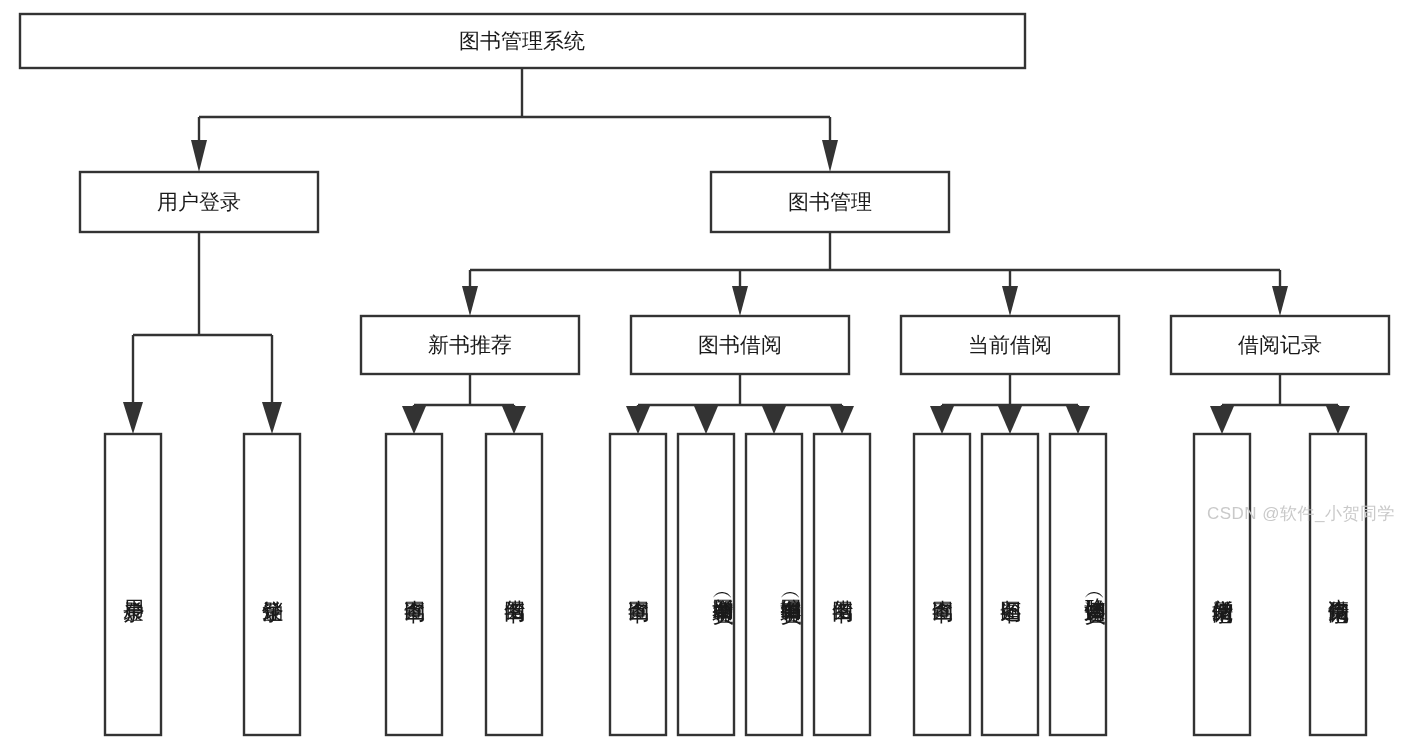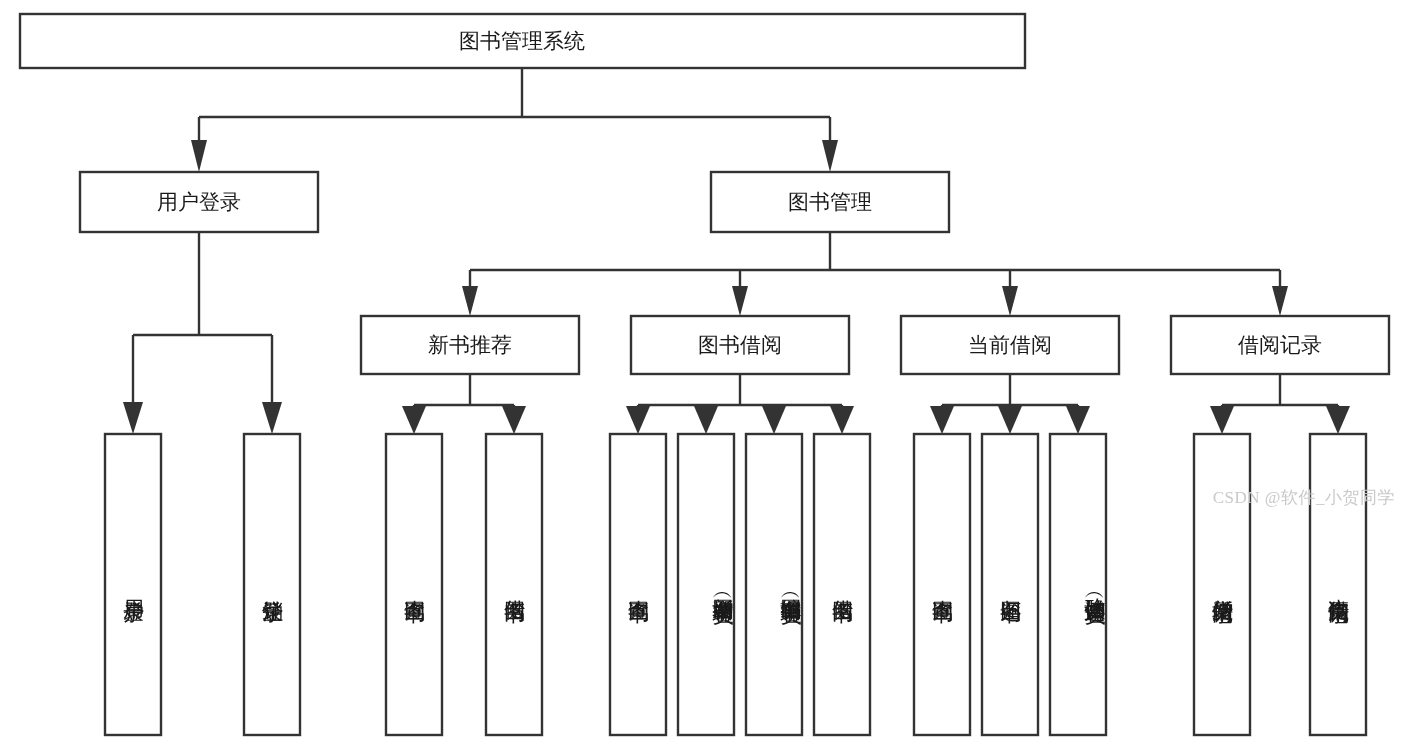--- a/index.html
+++ b/index.html
@@ -59,22 +59,22 @@
     display: flex;
     align-items: center;
     justify-content: center;
     text-align: center;
     white-space: nowrap;
     pointer-events: none;
   }
   .watermark {
     position: absolute;
     right: 10px;
-    bottom: 20px;
-    font-family: Liberation Serif, serif;
+    bottom: 4px;
+    font-family: Liberation Sans, sans-serif;
     font-size: 17px;
     color: #c9c9c9;
     letter-spacing: 0.5px;
     white-space: nowrap;
   }
 </style>
 </head>
 <body>
 
 <div id="diagram-root">

